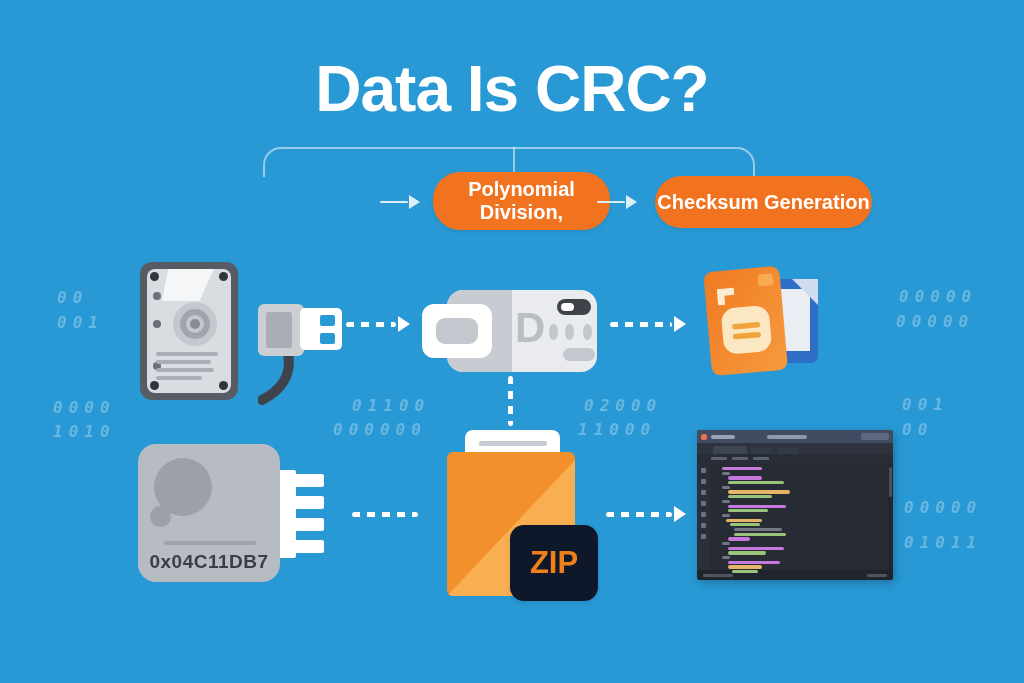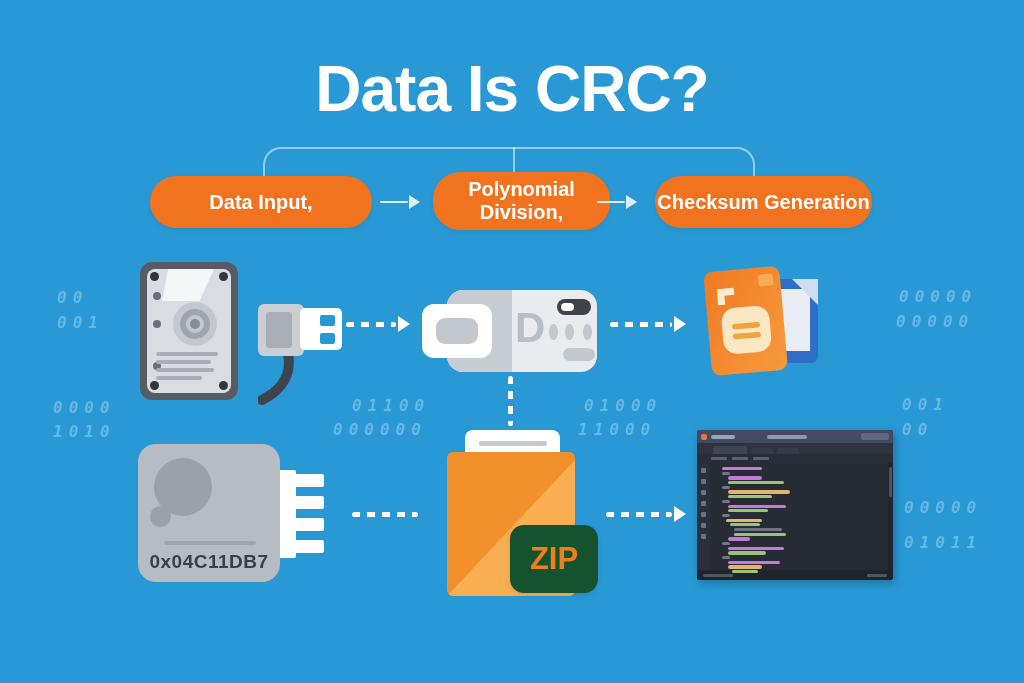--- a/index.html
+++ b/index.html
@@ -72,21 +72,21 @@
   .chip-blob2{position:absolute;left:12px;top:62px;width:21px;height:21px;border-radius:50%;background:#9CA1A9;}
   .chip-line{position:absolute;left:26px;top:97px;width:92px;height:4px;border-radius:2px;background:#9FA4AC;}
   .chip-label{position:absolute;left:0;top:107px;width:142px;text-align:center;
               font-size:19px;font-weight:bold;color:#3A3F47;letter-spacing:0.5px;}
 
   
   .zipwrap{position:absolute;left:440px;top:428px;width:165px;height:174px;}
   .zip-paper{position:absolute;left:25px;top:2px;width:95px;height:52px;background:#fff;border-radius:8px;}
   .zip-pline{position:absolute;left:14px;width:68px;height:5px;background:#C6CBD3;border-radius:2px;}
   .zip-folder{position:absolute;left:7px;top:24px;width:128px;height:144px;background:#F2902C;border-radius:6px;overflow:hidden;}
-  .zip-badge{position:absolute;left:70px;top:97px;width:88px;height:68px;background:#14532d;border-radius:14px;
+  .zip-badge{position:absolute;left:70px;top:97px;width:88px;height:76px;background:#0f172a;border-radius:14px;
              display:flex;align-items:center;justify-content:center;
              font-size:31px;font-weight:800;color:var(--zipText,#EE7F1B);
              box-shadow:0 2px 5px rgba(0,0,0,0.10);}
 
   
   .editor{position:absolute;left:697px;top:430px;width:196px;height:150px;background:#262B34;
           border-radius:3px;overflow:hidden;box-shadow:2px 3px 8px rgba(0,0,0,0.25);}
   .e-title{height:13px;background:#414B61;display:flex;align-items:center;padding:0 4px;gap:4px;}
   .e-dot{width:6px;height:6px;border-radius:2px;background:#E8734A;}
   .e-bar{height:4px;border-radius:2px;background:#9AA4B8;}
@@ -111,37 +111,34 @@
 <body>
 
 <div class="stage">
 
   <div class="bin" style="left:57px;top:288px">00</div>
   <div class="bin" style="left:57px;top:313px">001</div>
   <div class="bin" style="left:53px;top:398px">0000</div>
   <div class="bin" style="left:53px;top:422px">1010</div>
   <div class="bin" style="left:352px;top:396px">01100</div>
   <div class="bin" style="left:333px;top:420px">000000</div>
-  <div class="bin" style="left:584px;top:396px">01000</div>
+  <div class="bin" style="left:584px;top:396px">02000</div>
   <div class="bin" style="left:578px;top:420px">11000</div>
   <div class="bin" style="left:899px;top:287px">00000</div>
   <div class="bin" style="left:896px;top:312px">00000</div>
   <div class="bin" style="left:902px;top:395px">001</div>
   <div class="bin" style="left:902px;top:420px">00</div>
   <div class="bin" style="left:904px;top:498px">00000</div>
   <div class="bin" style="left:904px;top:533px">01011</div>
 
   <div class="title">Data Is CRC?</div>
 
   <div class="bracket"></div>
   <div class="bracket-stub"></div>
 
-  <div class="pill" style="left:150px;top:176px;width:222px;height:52px">
-    <span>Data Input,</span>
-  </div>
   <div class="farrow" style="left:380px;top:195px">
     <div class="fline"></div>
       <div class="fhead"></div>
   </div>
   <div class="pill" style="left:433px;top:172px;width:157px;height:58px;padding:0 10px">
     <span>Polynomial Division,</span>
   </div>
   <div class="farrow" style="left:597px;top:195px">
     <div class="fline"></div>
       <div class="fhead"></div>

